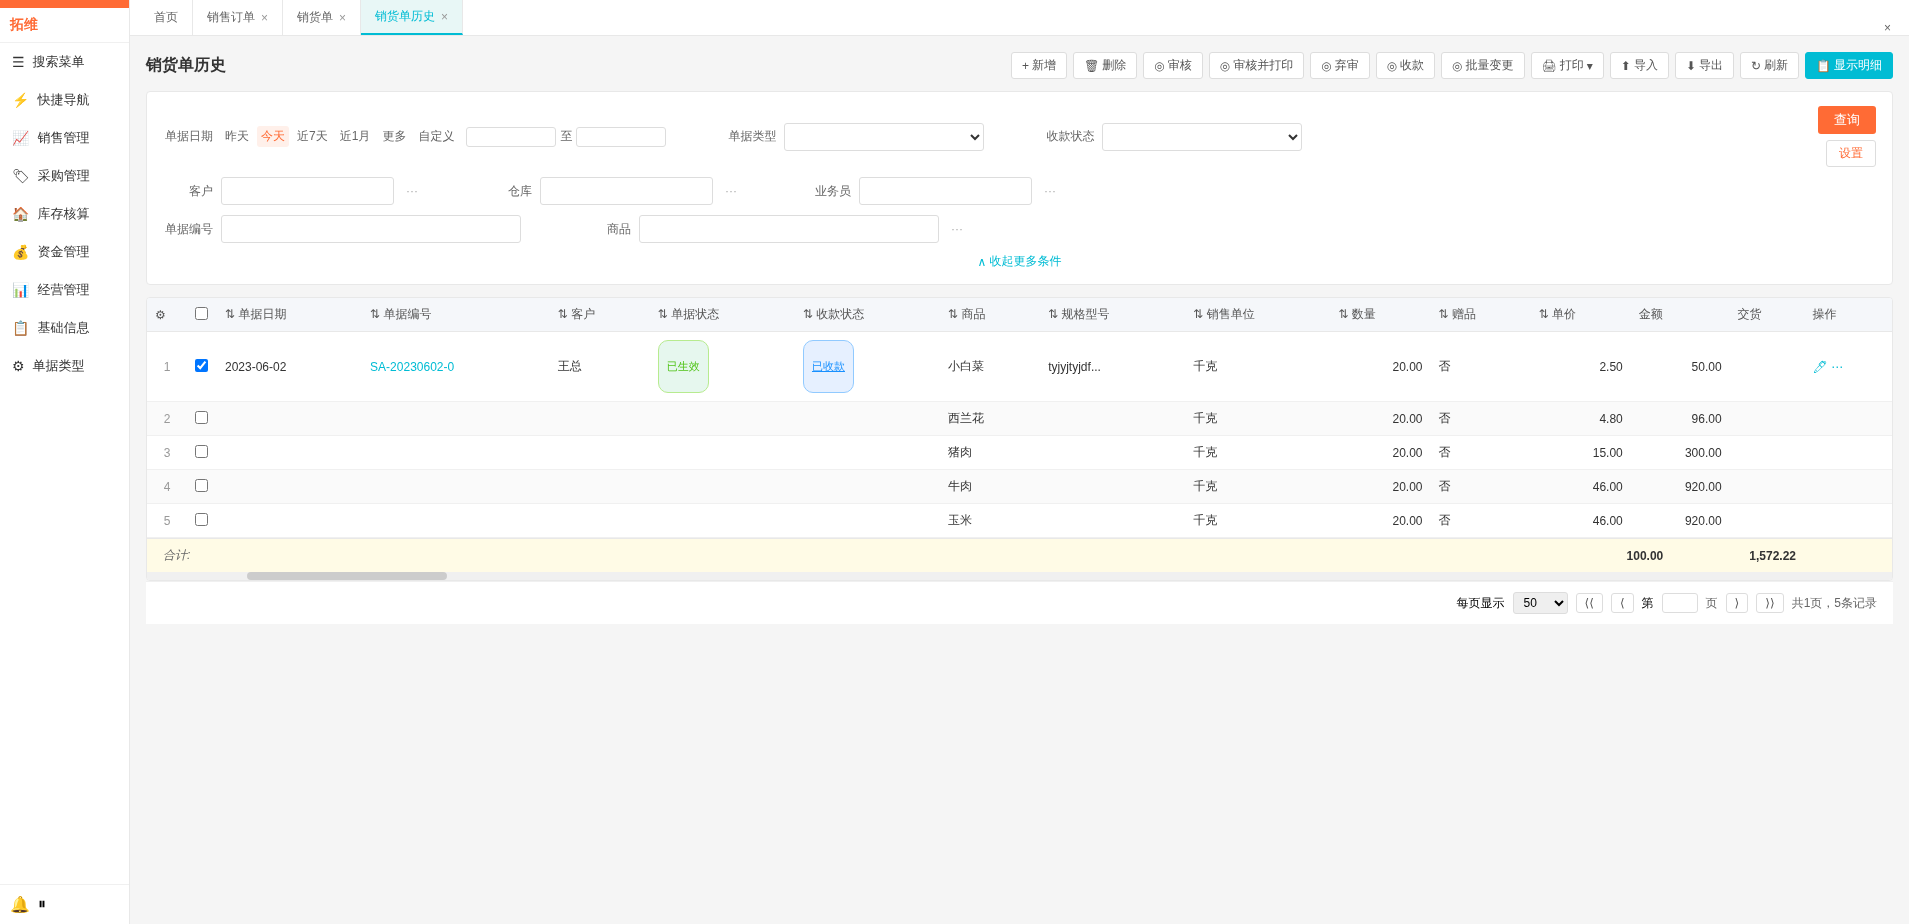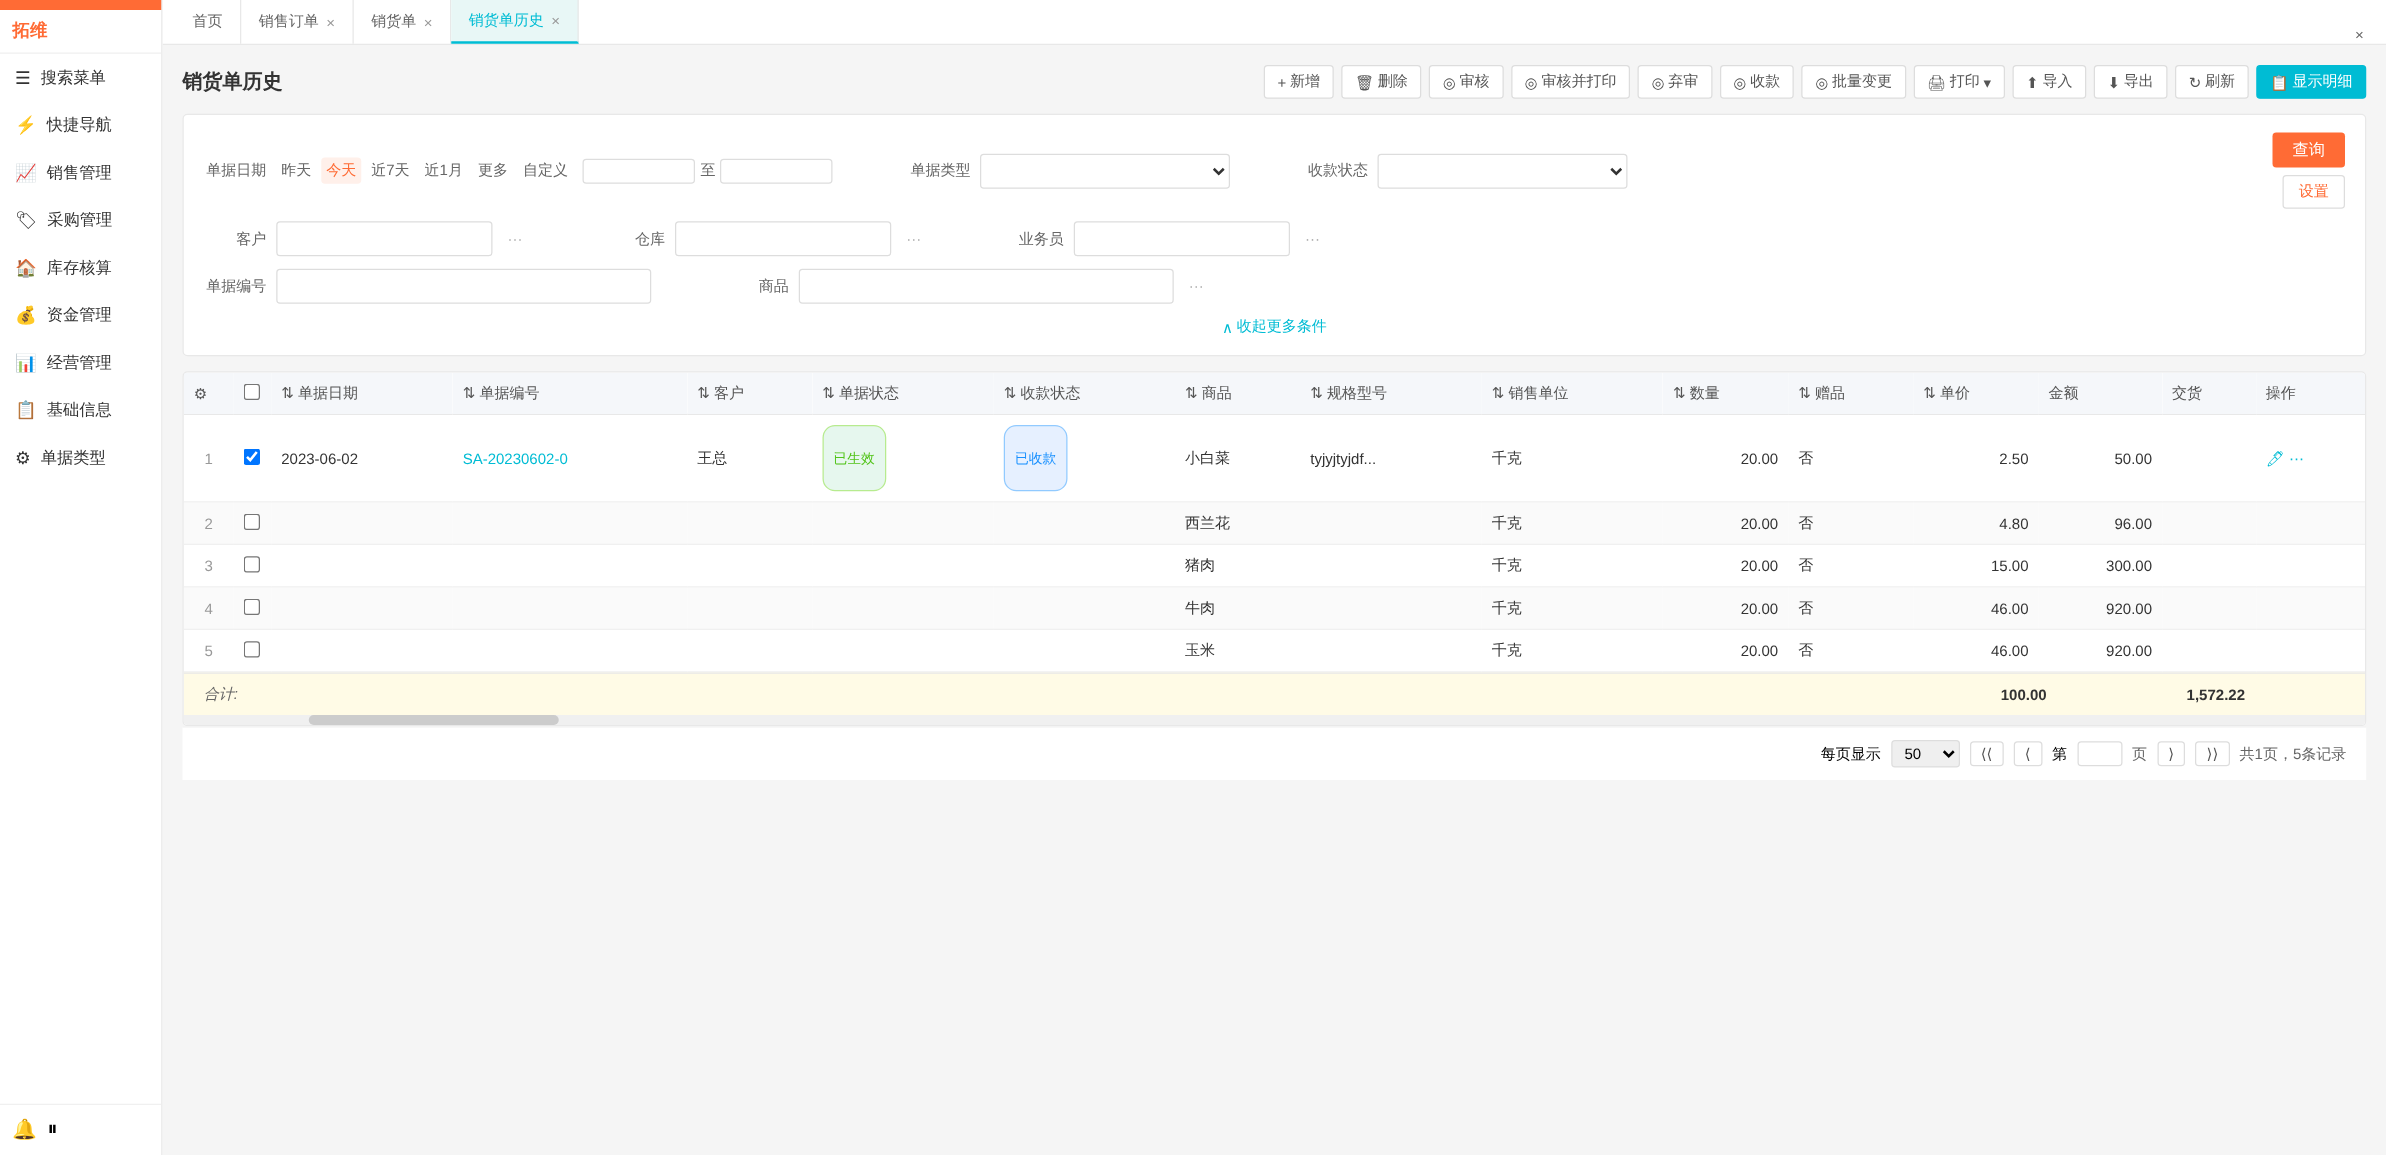--- a/index.html
+++ b/index.html
@@ -52,21 +52,21 @@
     .collapse-btn { color: #00bcd4; cursor: pointer; display: flex; align-items: center; gap: 3px; font-size: 12px; }
     .filter-actions { display: flex; justify-content: center; margin-top: 4px; }
     
     
     .table-container { background: #fff; border-radius: 4px; border: 1px solid #e8e8e8; overflow: auto; }
     table { width: 100%; border-collapse: collapse; }
     thead th { background: #f5f7fa; border-bottom: 1px solid #e8e8e8; padding: 8px 8px; text-align: left; color: #555; font-weight: normal; white-space: nowrap; position: relative; }
     tbody td { padding: 8px 8px; border-bottom: 1px solid #f0f0f0; color: #333; white-space: nowrap; }
     .badge { display: inline-block; padding: 18px 8px; border-radius: 10px; font-size: 11px; }
     .badge-green { background: #e6f7ee; color: #52c41a; border: 1px solid #b7eb8f; }
-    .badge-blue { background: #e6f0ff; color: #1890ff; border: 1px solid #91caff; }
+    .badge-blue { background: #e6f0ff; color: #1890ff; border: 1px solid #91caff; text-decoration: underline; }
     .action-link { color: #00bcd4; cursor: pointer; text-decoration: none; }
     
     
     .table-footer { background: #fffbe6; padding: 8px 16px; display: flex; align-items: center; border-top: 1px solid #e8e8e8; }
     .footer-label { color: #666; margin-right: 20px; font-style: italic; }
     .footer-val { color: #333; font-weight: bold; }
     
     
     .pagination { display: flex; align-items: center; justify-content: flex-end; padding: 10px 16px; background: #fff; border-top: 1px solid #f0f0f0; gap: 8px; }
     .page-size-select { border: 1px solid #ddd; border-radius: 3px; padding: 2px 6px; }
@@ -403,21 +403,21 @@
               <td style="text-align:right;">46.00</td>
               <td style="text-align:right;">920.00</td>
               <td></td>
               <td></td>
             </tr>
           </tbody>
       </table>
 
       <div class="table-footer">
         <span class="footer-label">合计:</span>
-        <div style="flex:1; display:flex; justify-content:flex-end; gap:112px; padding-right:80px;">
+        <div style="flex:1; display:flex; justify-content:flex-end; gap:86px; padding-right:80px;">
           <span class="footer-val">100.00</span>
           <span class="footer-val">1,572.22</span>
         </div>
       </div>
 
       <div class="scrollbar-track">
         <div class="scrollbar-thumb"></div>
       </div>
     </div>
 

